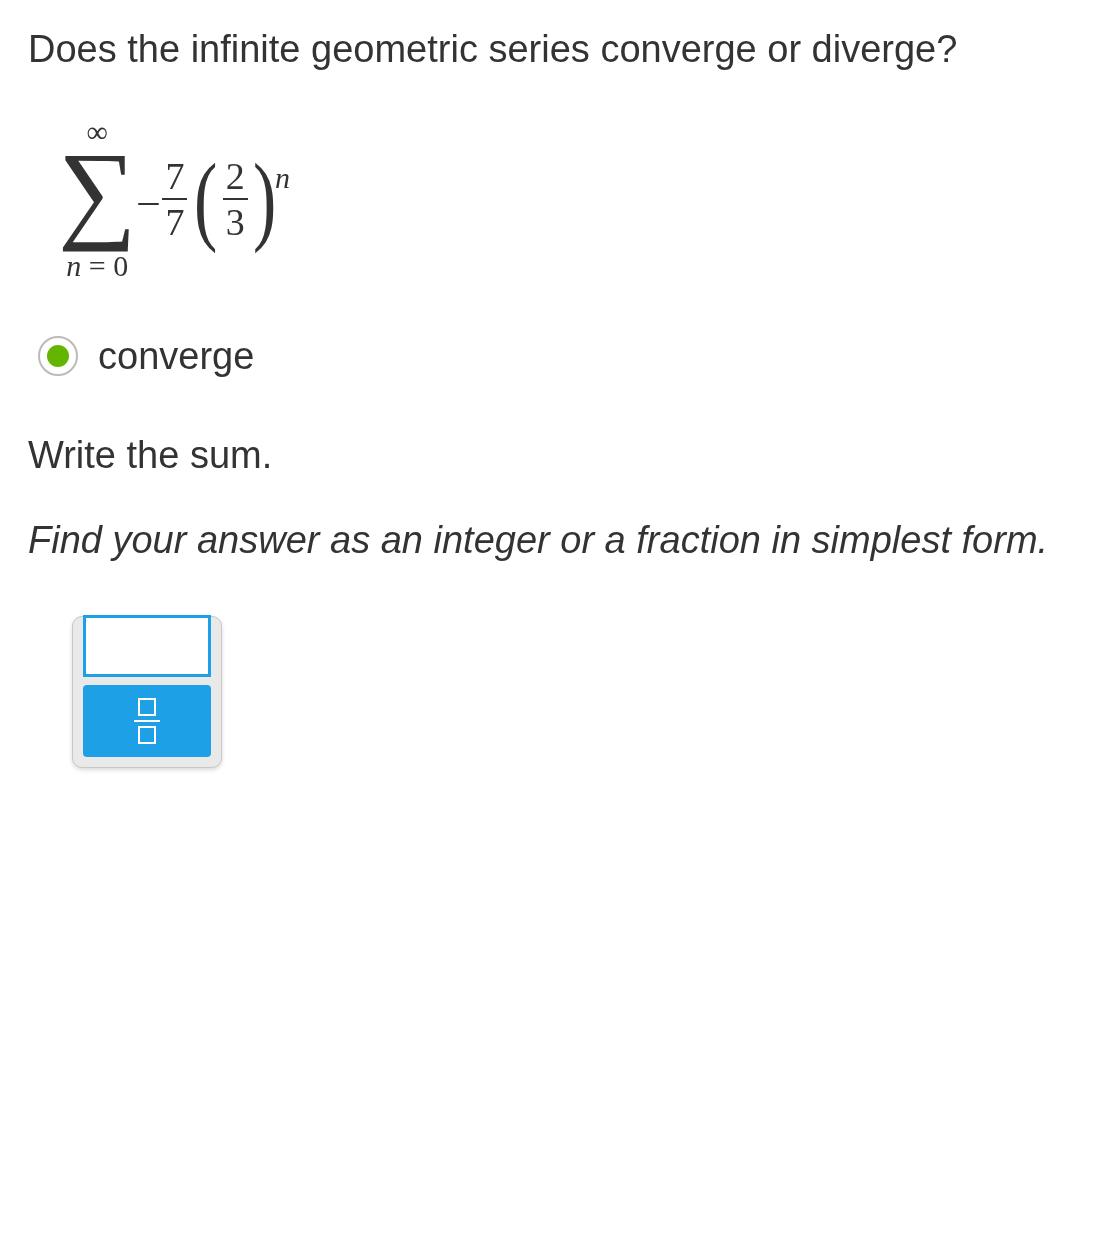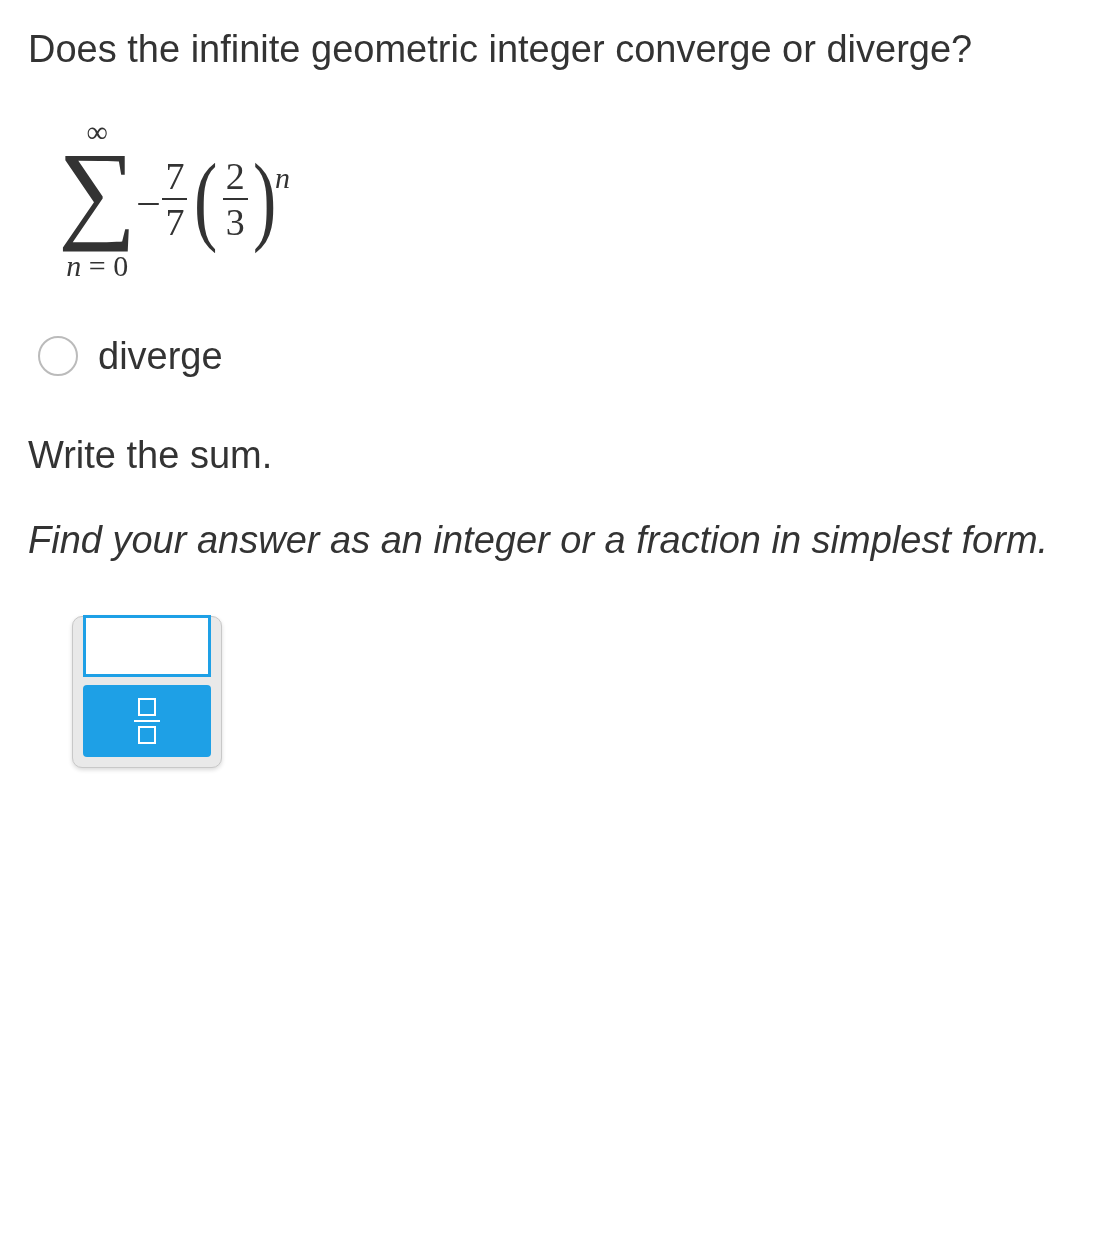--- a/index.html
+++ b/index.html
@@ -170,21 +170,21 @@
     height: 2.5px;
     background: #fff;
     margin: 4px 0;
   }
 </style>
 </head>
 <body>
 
 
 
-<div class="question">Does the infinite geometric integer converge or diverge?</div>
+<div class="question">Does the infinite geometric series converge or diverge?</div>
 
 <div class="formula">
   <div class="sigma-block">
     <div class="sigma-upper">∞</div>
     <div class="sigma-sym">∑</div>
     <div class="sigma-lower">
       <span>n</span> <span class="eq">= 0</span>
     </div>
   </div>
   <div class="term">
@@ -200,22 +200,24 @@
         <span class="den">3</span>
       </span>
       <span class="paren">)</span>
       <span class="exp">n</span>
     </span>
   </div>
 </div>
 
 <div class="options">
   <div class="option">
-    <div class="radio"></div>
-    <div class="option-label">diverge</div>
+    <div class="radio selected">
+        <div class="dot"></div>
+      </div>
+    <div class="option-label">converge</div>
   </div>
 </div>
 
 <div class="prompt2">Write the sum.</div>
 
 <div class="hint">Find your answer as an integer or a fraction in simplest form.</div>
 
 <div class="answer-widget">
   <input class="answer-input" type="text" value="" style="">
   <button class="frac-button">

